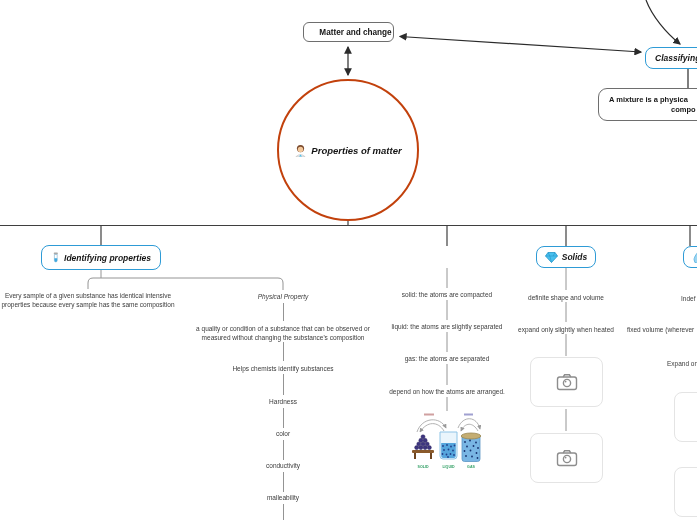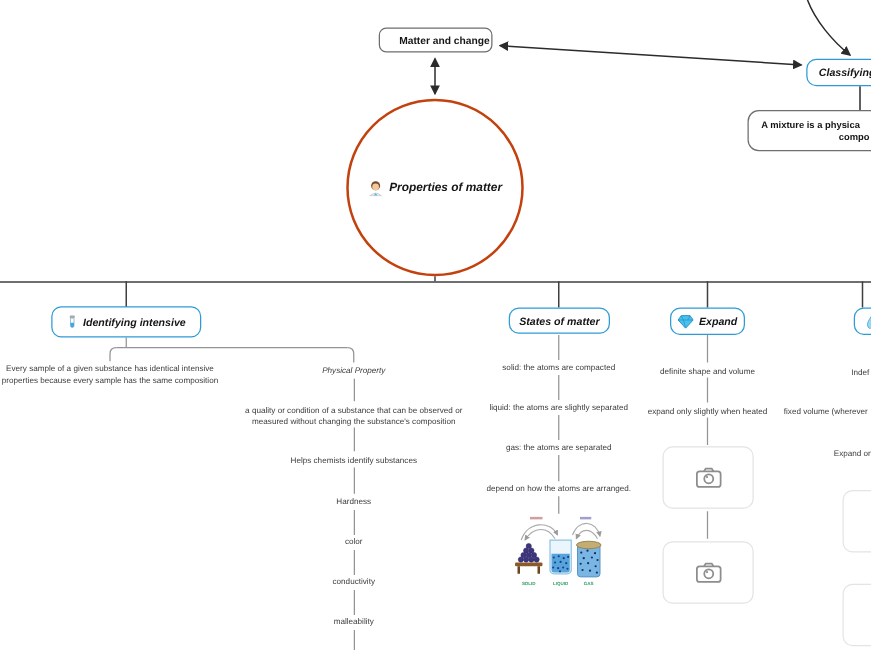--- a/index.html
+++ b/index.html
@@ -126,37 +126,34 @@
   </div>
 
   <div class="node blue" style="left:41px;top:245px;width:120px;height:25px;">
     <span class="icon">
       <svg width="9" height="12" viewBox="0 0 9 12">
         <rect x="2.8" y="0.4" width="4" height="2" rx="0.6" fill="#a8a8a8"></rect>
         <path d="M3.4,2.5 h2.8 v6 a1.4,1.4 0 1,1 -2.8,0 Z" fill="#ffffff" stroke="#8fb8d0" stroke-width="0.7"></path>
         <path d="M3.4,6.2 h2.8 v2.3 a1.4,1.4 0 1,1 -2.8,0 Z" fill="#3fa9e0"></path>
       </svg>
     </span>
-    <span>Identifying intensive</span>
+    <span>Identifying properties</span>
   </div>
 
   <div class="leaf wrap" style="left:88px;top:291px;width:180px;">Every sample of a given substance has identical intensive properties because every sample has the same composition</div>
 
   <div class="leaf italic" style="left:283px;top:292px;">Physical Property</div>
 
   <div class="leaf wrap" style="left:283px;top:324px;width:200px;">a quality or condition of a substance that can be observed or measured without changing the substance's composition</div>
   <div class="leaf" style="left:283px;top:364px;">Helps chemists identify substances</div>
   <div class="leaf" style="left:283px;top:397px;">Hardness</div>
   <div class="leaf" style="left:283px;top:429px;">color</div>
   <div class="leaf" style="left:283px;top:461px;">conductivity</div>
   <div class="leaf" style="left:283px;top:493px;">malleability</div>
 
-  <div class="node blue" style="left:407px;top:246px;width:81px;height:21px;">
-    <span>States of matter</span>
-  </div>
 
   <div class="leaf" style="left:447px;top:290px;">solid: the atoms are compacted</div>
   <div class="leaf" style="left:447px;top:322px;">liquid: the atoms are slightly separated</div>
   <div class="leaf" style="left:447px;top:354px;">gas: the atoms are separated</div>
   <div class="leaf" style="left:447px;top:387px;">depend on how the atoms are arranged.</div>
 
   <div style="position:absolute;left:410px;top:412px;">
     <svg width="75" height="60" viewBox="0 0 75 60">
 
       <g stroke="#a9a9a9" stroke-width="0.9" fill="none">
@@ -232,21 +229,21 @@
     </svg>
   </div>
 
   <div class="node blue" style="left:536px;top:246px;width:60px;height:22px;">
     <span class="icon">
       <svg width="13" height="11" viewBox="0 0 13 11">
         <polygon points="3,0.5 10,0.5 12.5,4 6.5,10.5 0.5,4" fill="#49c0ee" stroke="#2596c9" stroke-width="0.8"></polygon>
         <path d="M0.5,4 H12.5 M3,0.5 L4.8,4 L6.5,10.5 M10,0.5 L8.2,4" fill="none" stroke="#2596c9" stroke-width="0.6"></path>
       </svg>
     </span>
-    <span>Expand</span>
+    <span>Solids</span>
   </div>
 
   <div class="leaf" style="left:566px;top:293px;">definite shape and volume</div>
   <div class="leaf" style="left:566px;top:325px;">expand only slightly when heated</div>
 
   <div class="ph" style="left:530px;top:357px;width:73px;height:50px;">
     <span class="icon">
       <svg width="22" height="18" viewBox="0 0 22 18">
         <path d="M7.2,4 L8.6,1.8 H13.4 L14.8,4" fill="none" stroke="#8d8d8d" stroke-width="1.4"></path>
         <rect x="1.5" y="4" width="19" height="12.5" rx="2.2" fill="none" stroke="#8d8d8d" stroke-width="1.4"></rect>

